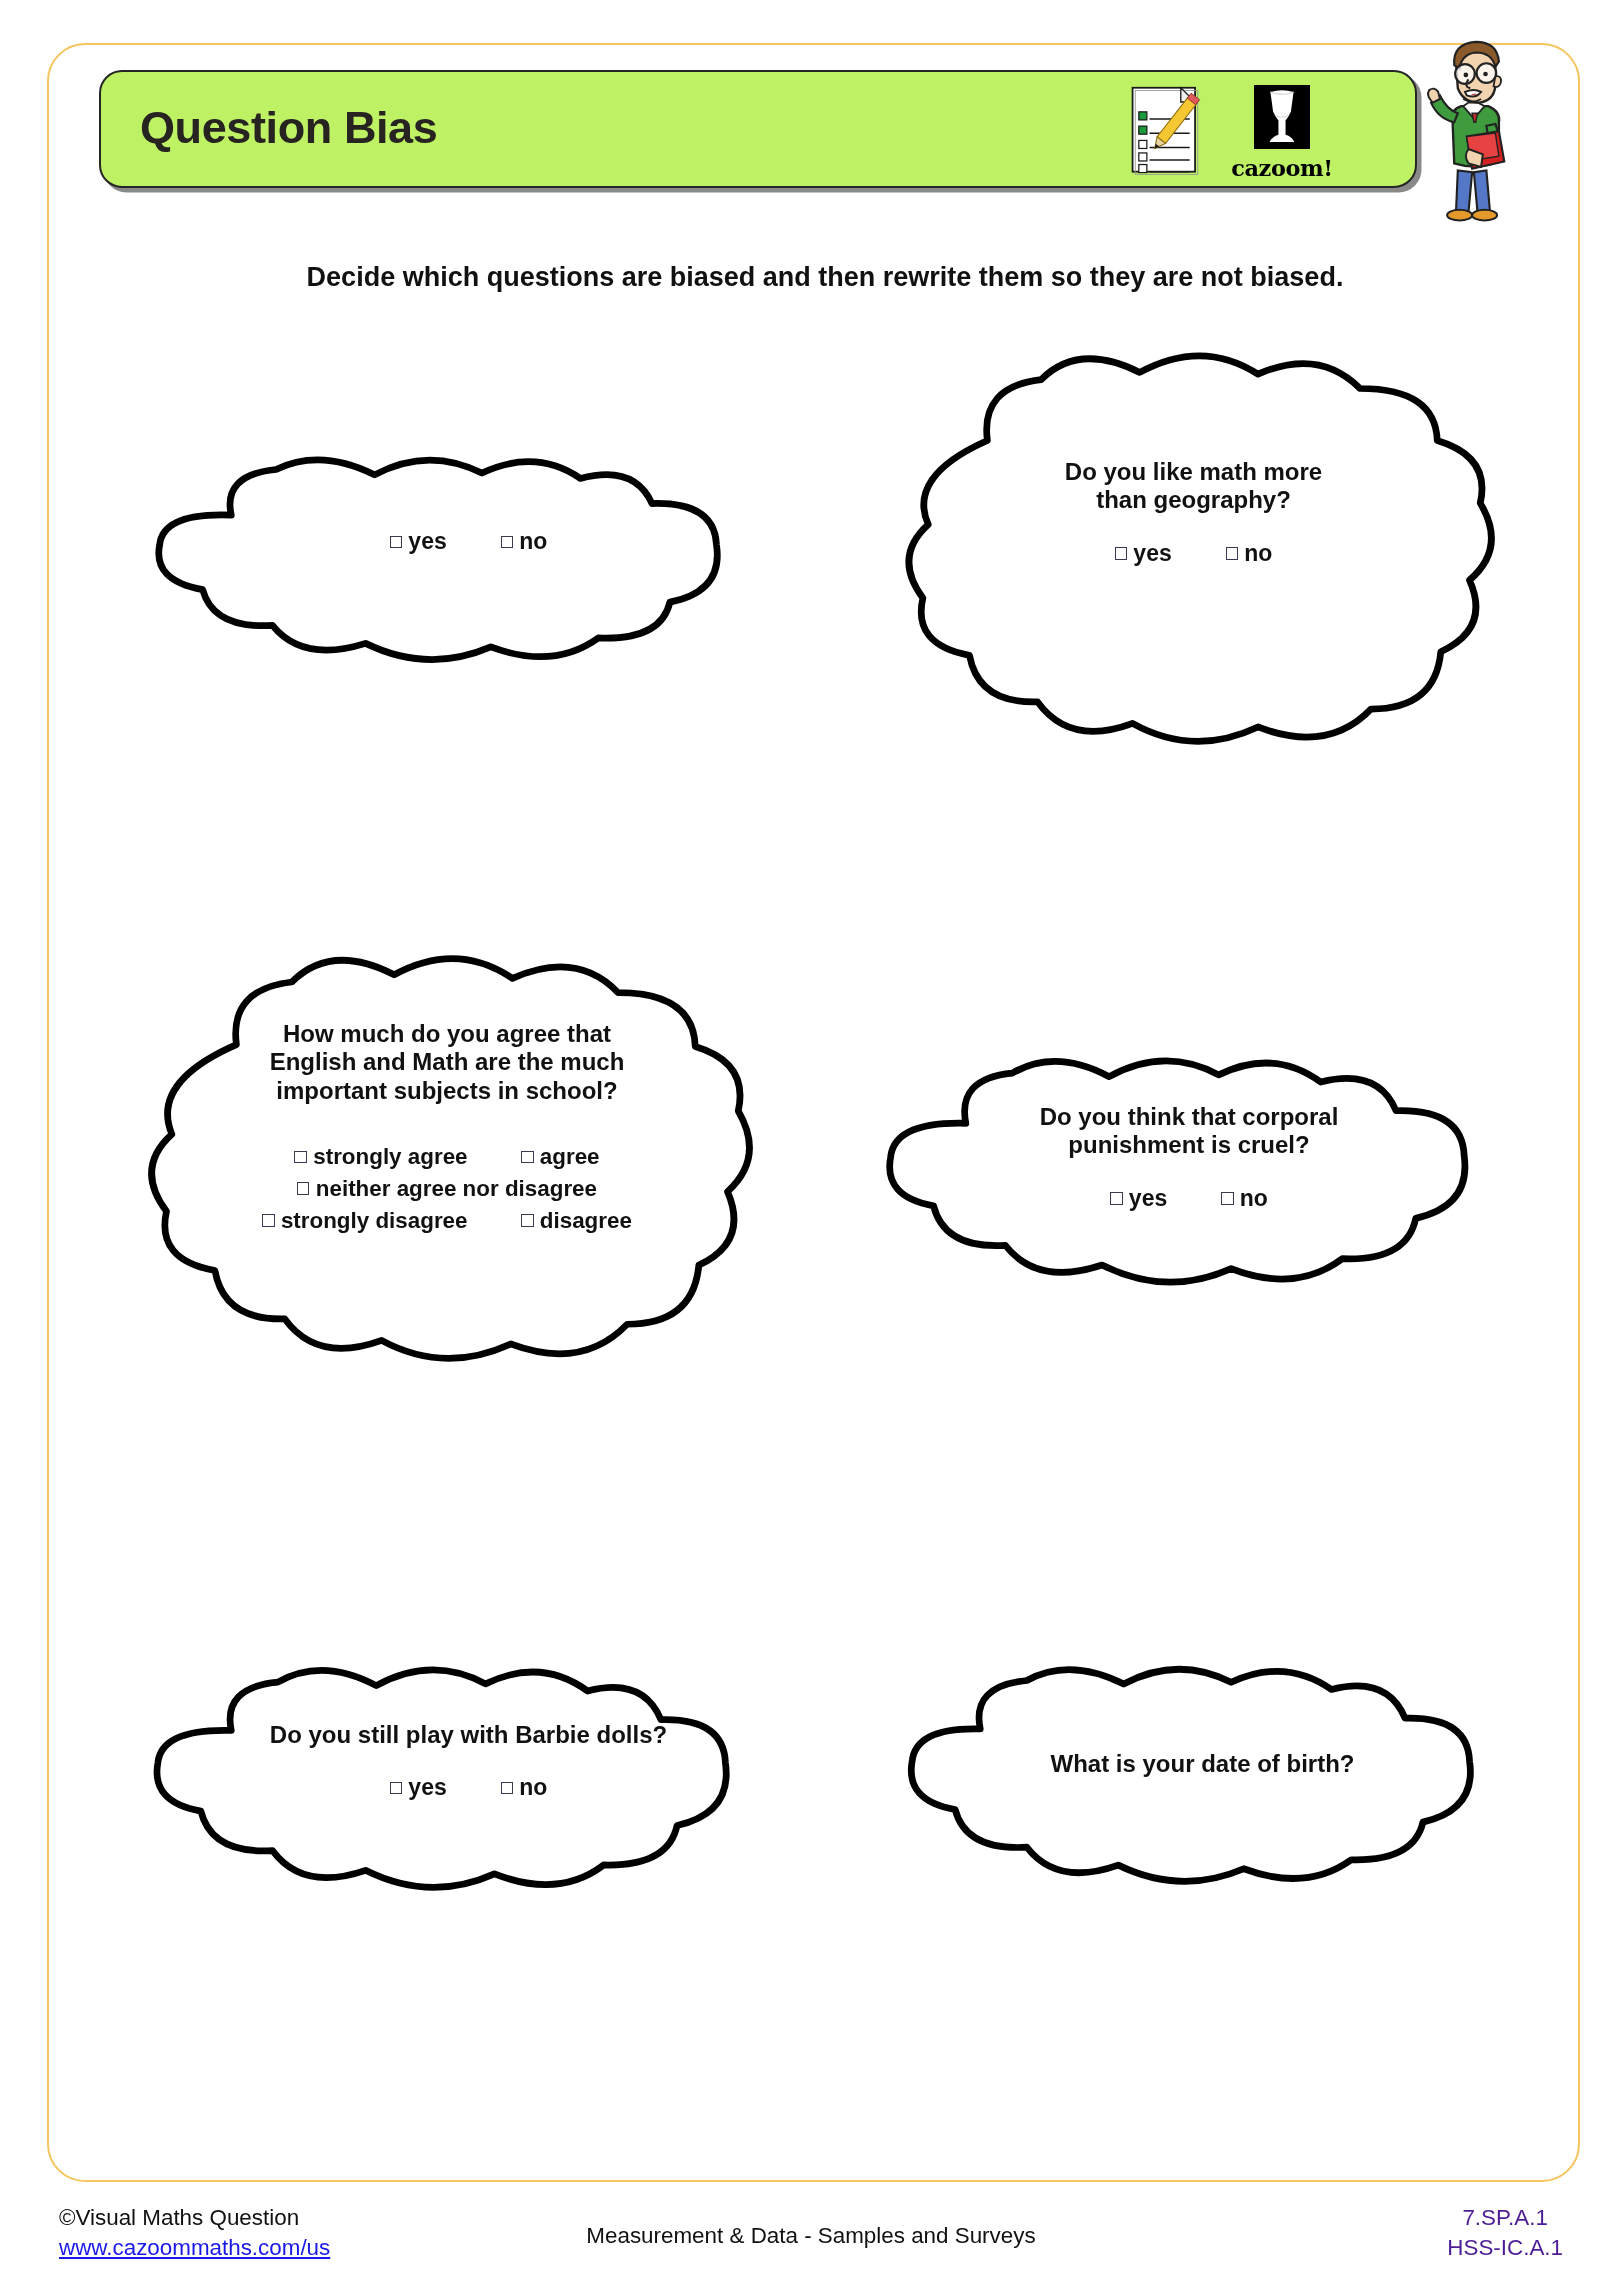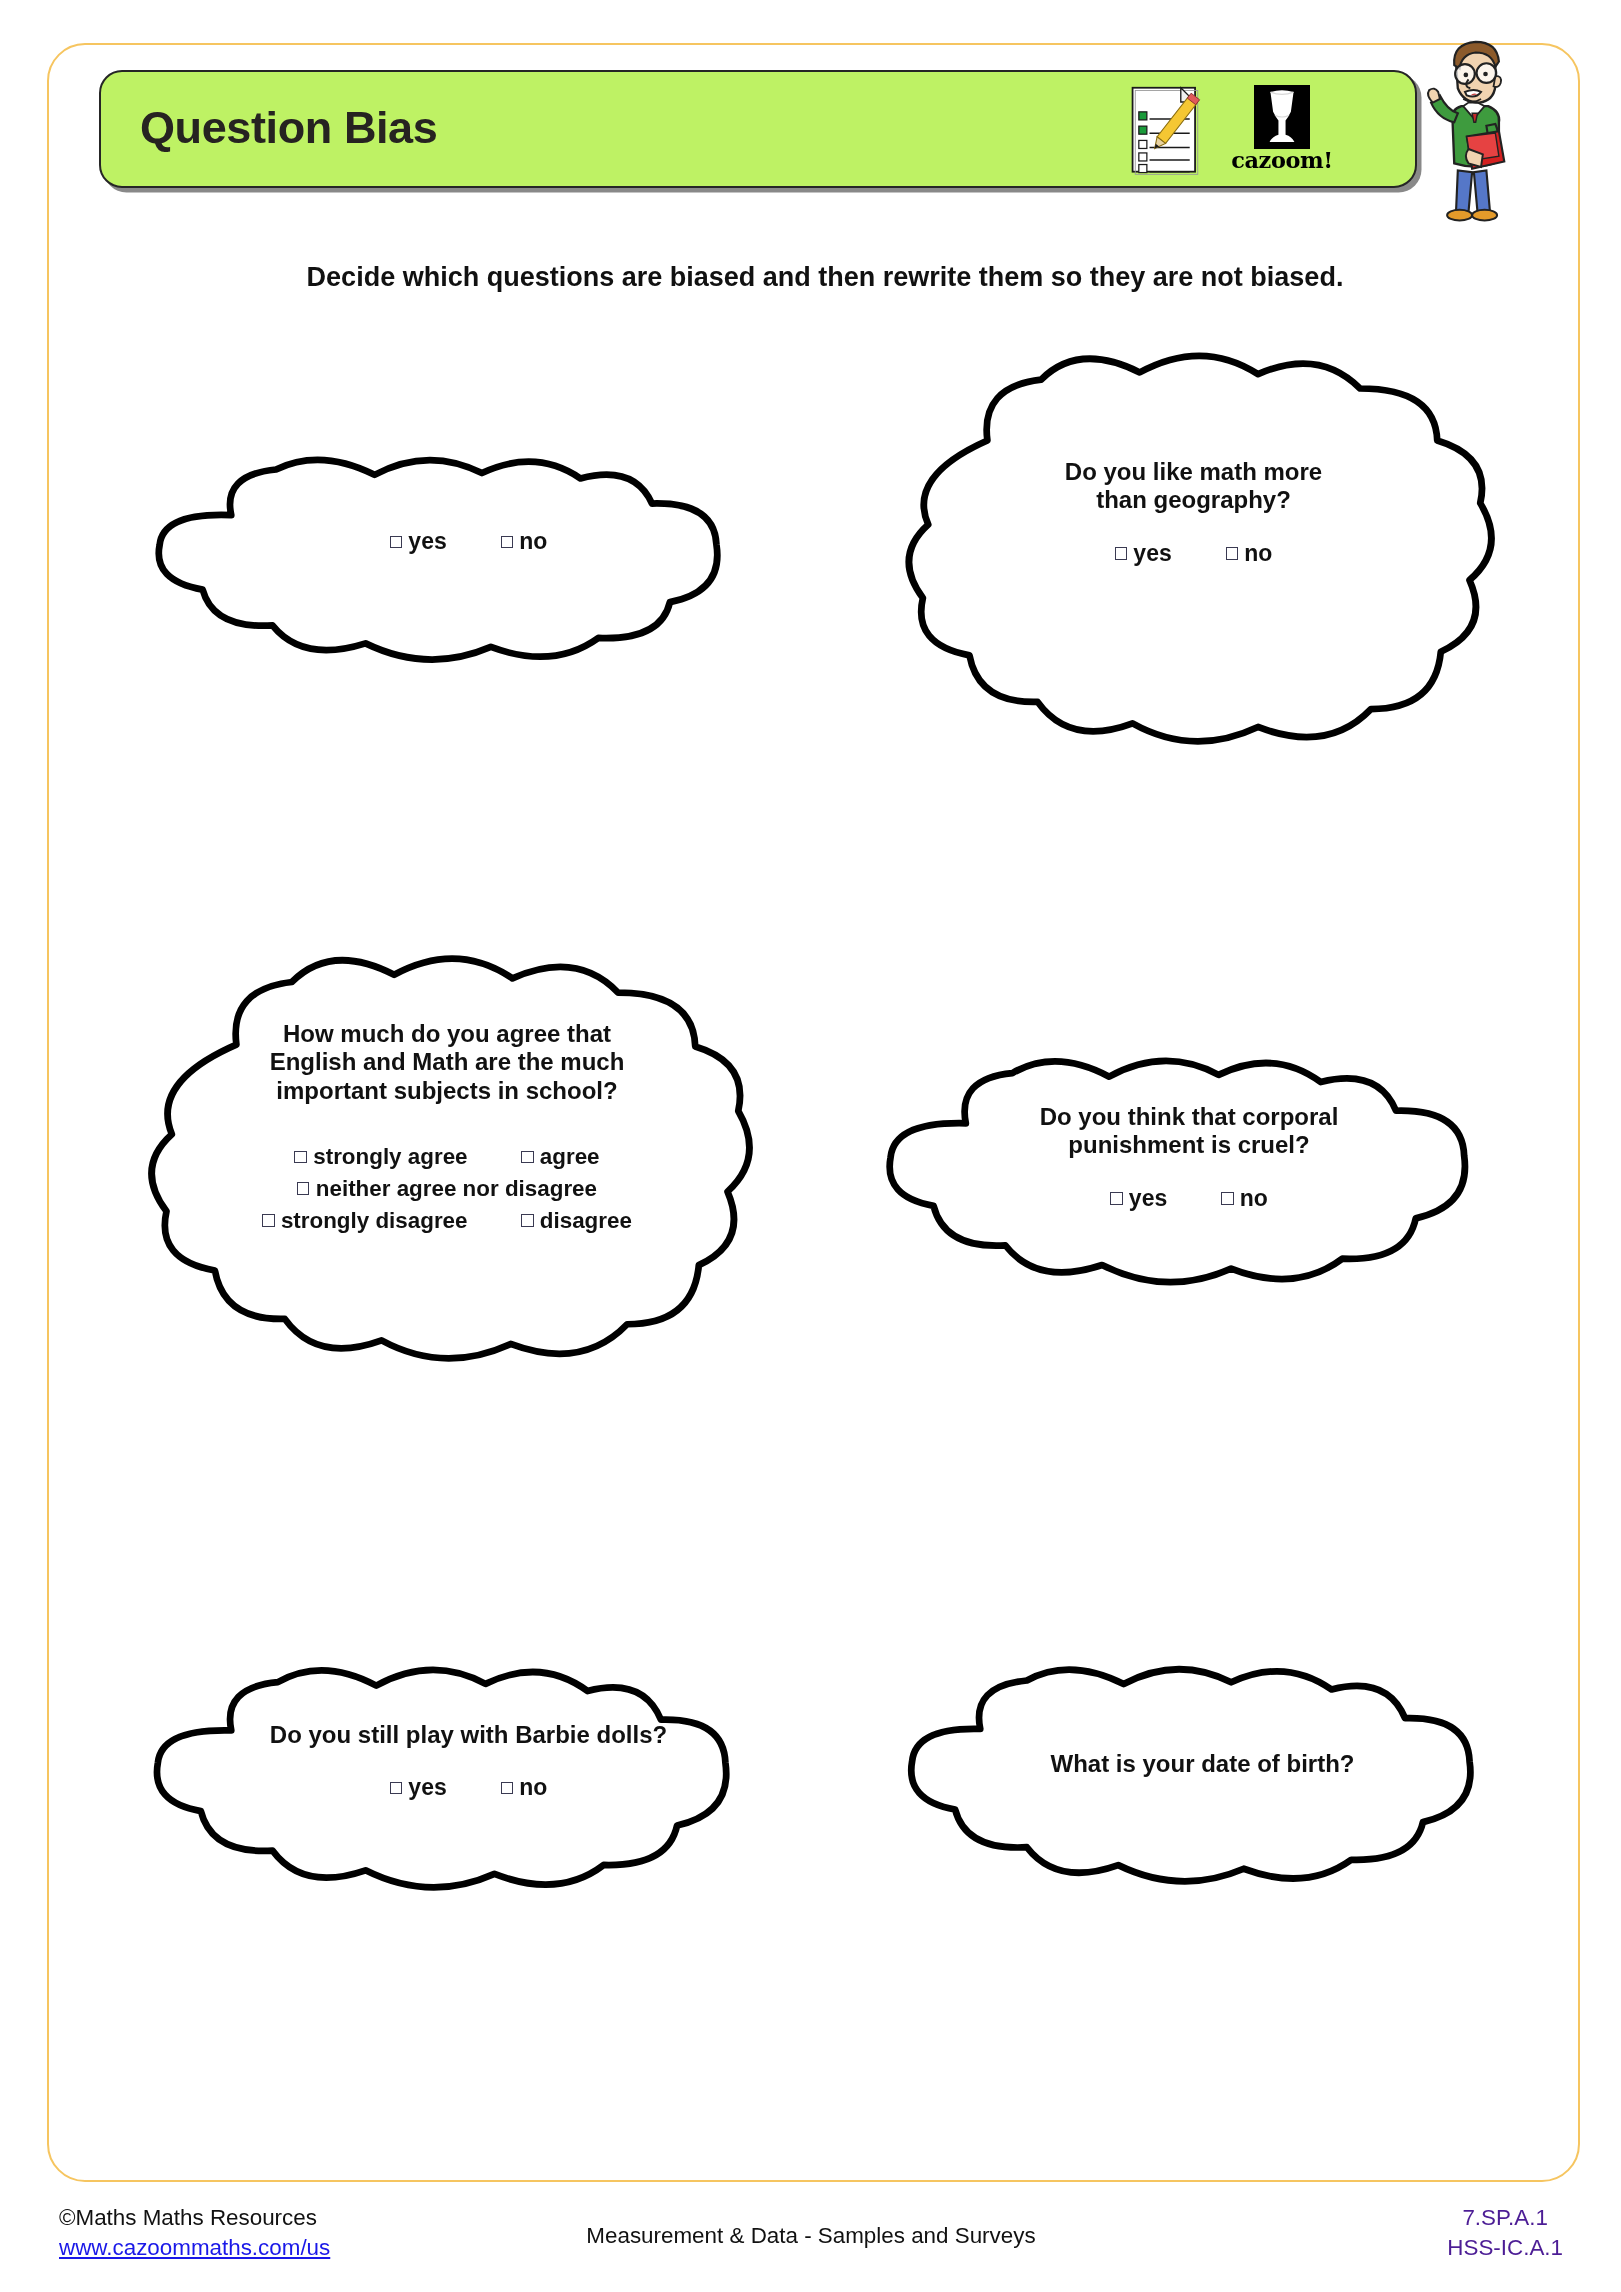--- a/index.html
+++ b/index.html
@@ -75,21 +75,21 @@
     margin: 0 auto;
     background: #000000;
     position: relative;
   }
   #cazoom-word {
     font-family: "DejaVu Serif", serif;
     font-weight: bold;
     font-size: 22.4px;
     color: #000;
     line-height: 1;
-    margin-top: 0;
+    margin-top: 8px;
     letter-spacing: -0.4px;
   }
 
   
   #mascot {
     position: absolute;
     left: 1406px;
     top: 36px;
     width: 134px;
     height: 193px;
@@ -482,21 +482,21 @@
              Q58 168 66 124
              Q70 86 142 88 Z" fill="#ffffff" stroke="#000000" stroke-width="7.5" stroke-linejoin="round"></path>
   </svg>
   <div class="cloud-content" style="top:100px;">
     <div class="q-text">What is your date of birth?</div>
   </div>
 </div>
 
 <div id="footer">
   <div id="copyright">
-    <span>©Maths Maths Resources</span>
+    <span>©Visual Maths Question</span>
     <a id="site-link" href="#">www.cazoommaths.com/us</a>
   </div>
   <div id="topic">Measurement &amp; Data - Samples and Surveys</div>
   <div id="standards">
     <div>7.SP.A.1</div>
     <div>HSS-IC.A.1</div>
   </div>
 </div>
 
 

